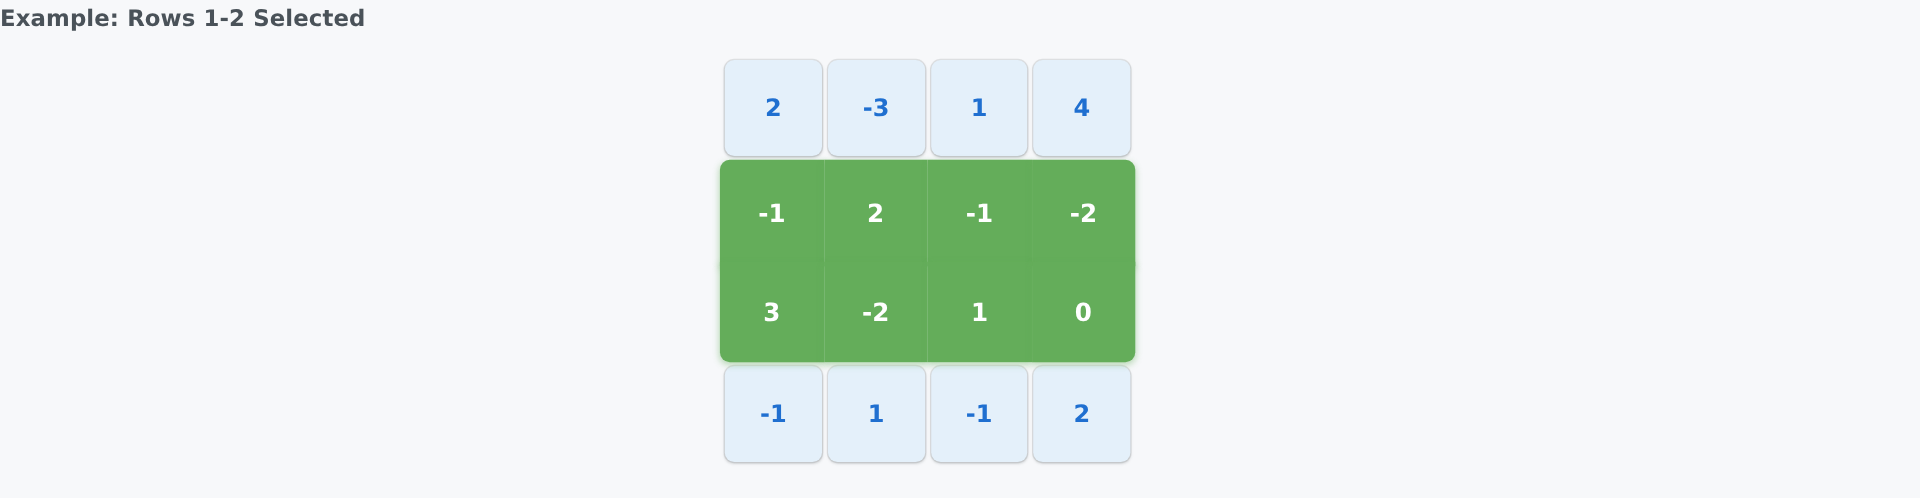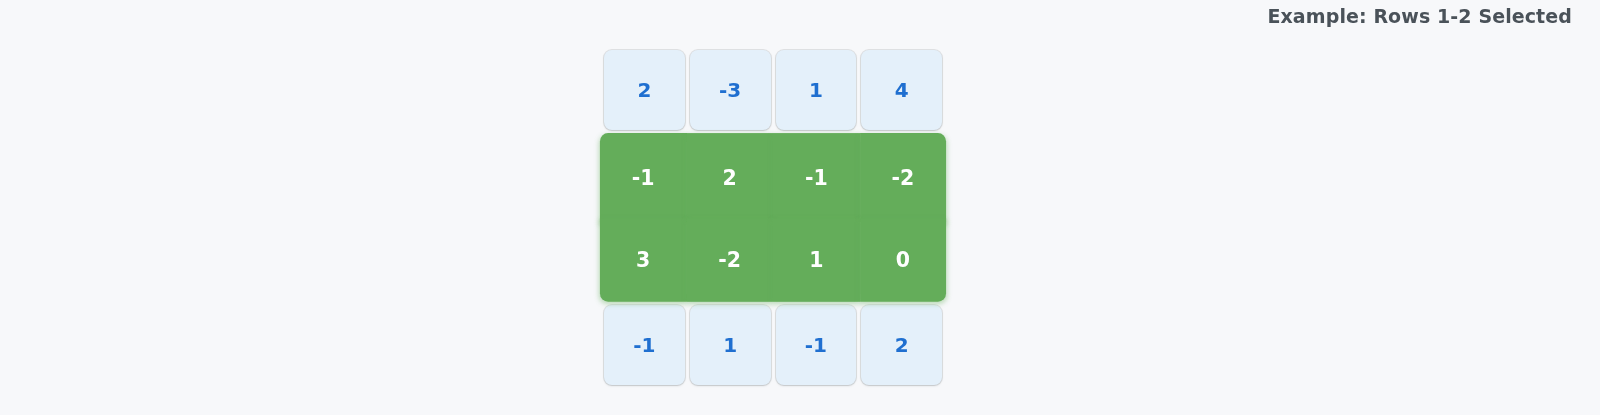--- a/index.html
+++ b/index.html
@@ -19,21 +19,21 @@
     width: 1600px;
     height: 415px;
   }
 
   
   #page-title {
     position: absolute;
     top: 5px;
     left: 0;
     width: 1572px;
-    text-align: right;
+    text-align: left;
     font-size: 19px;
     font-weight: bold;
     color: #4a5259;
     letter-spacing: 0.1px;
     white-space: nowrap;
   }
 
   
   #matrix-grid {
     position: absolute;

